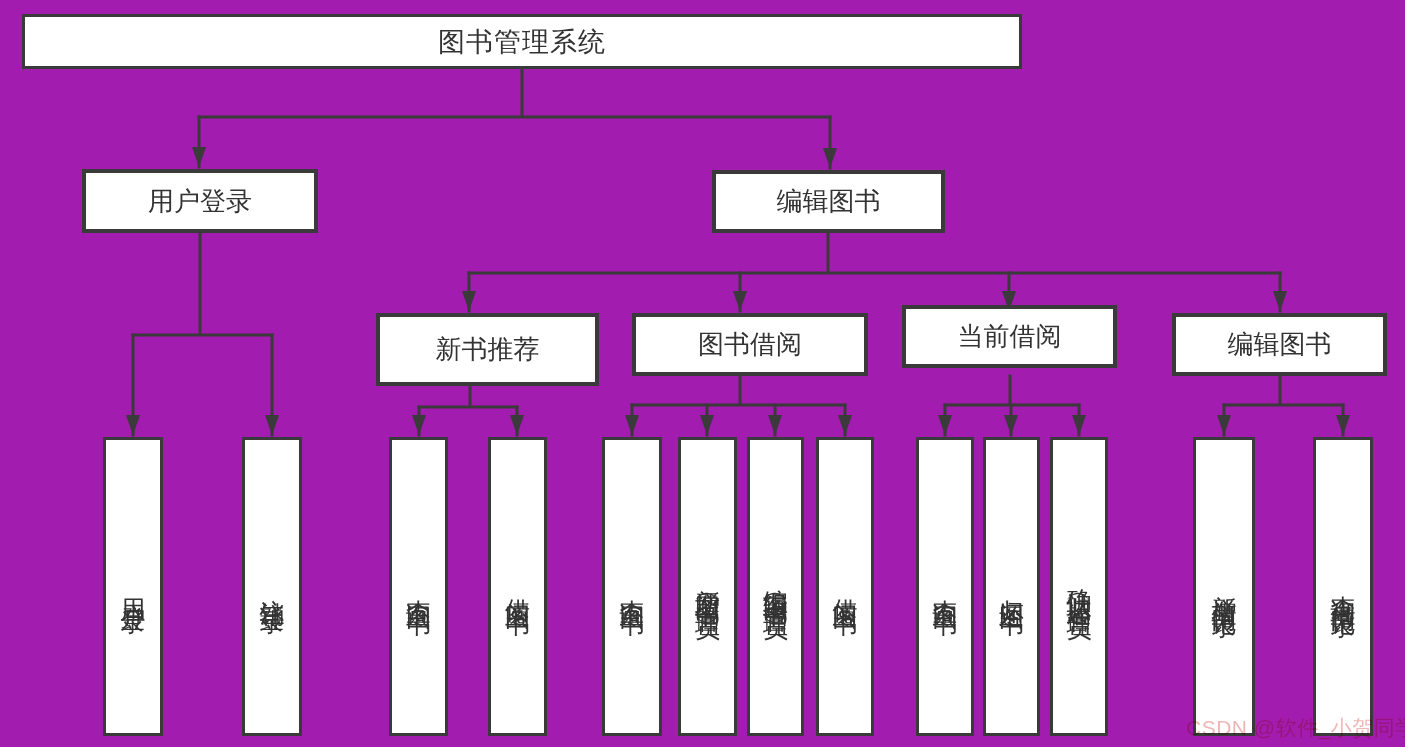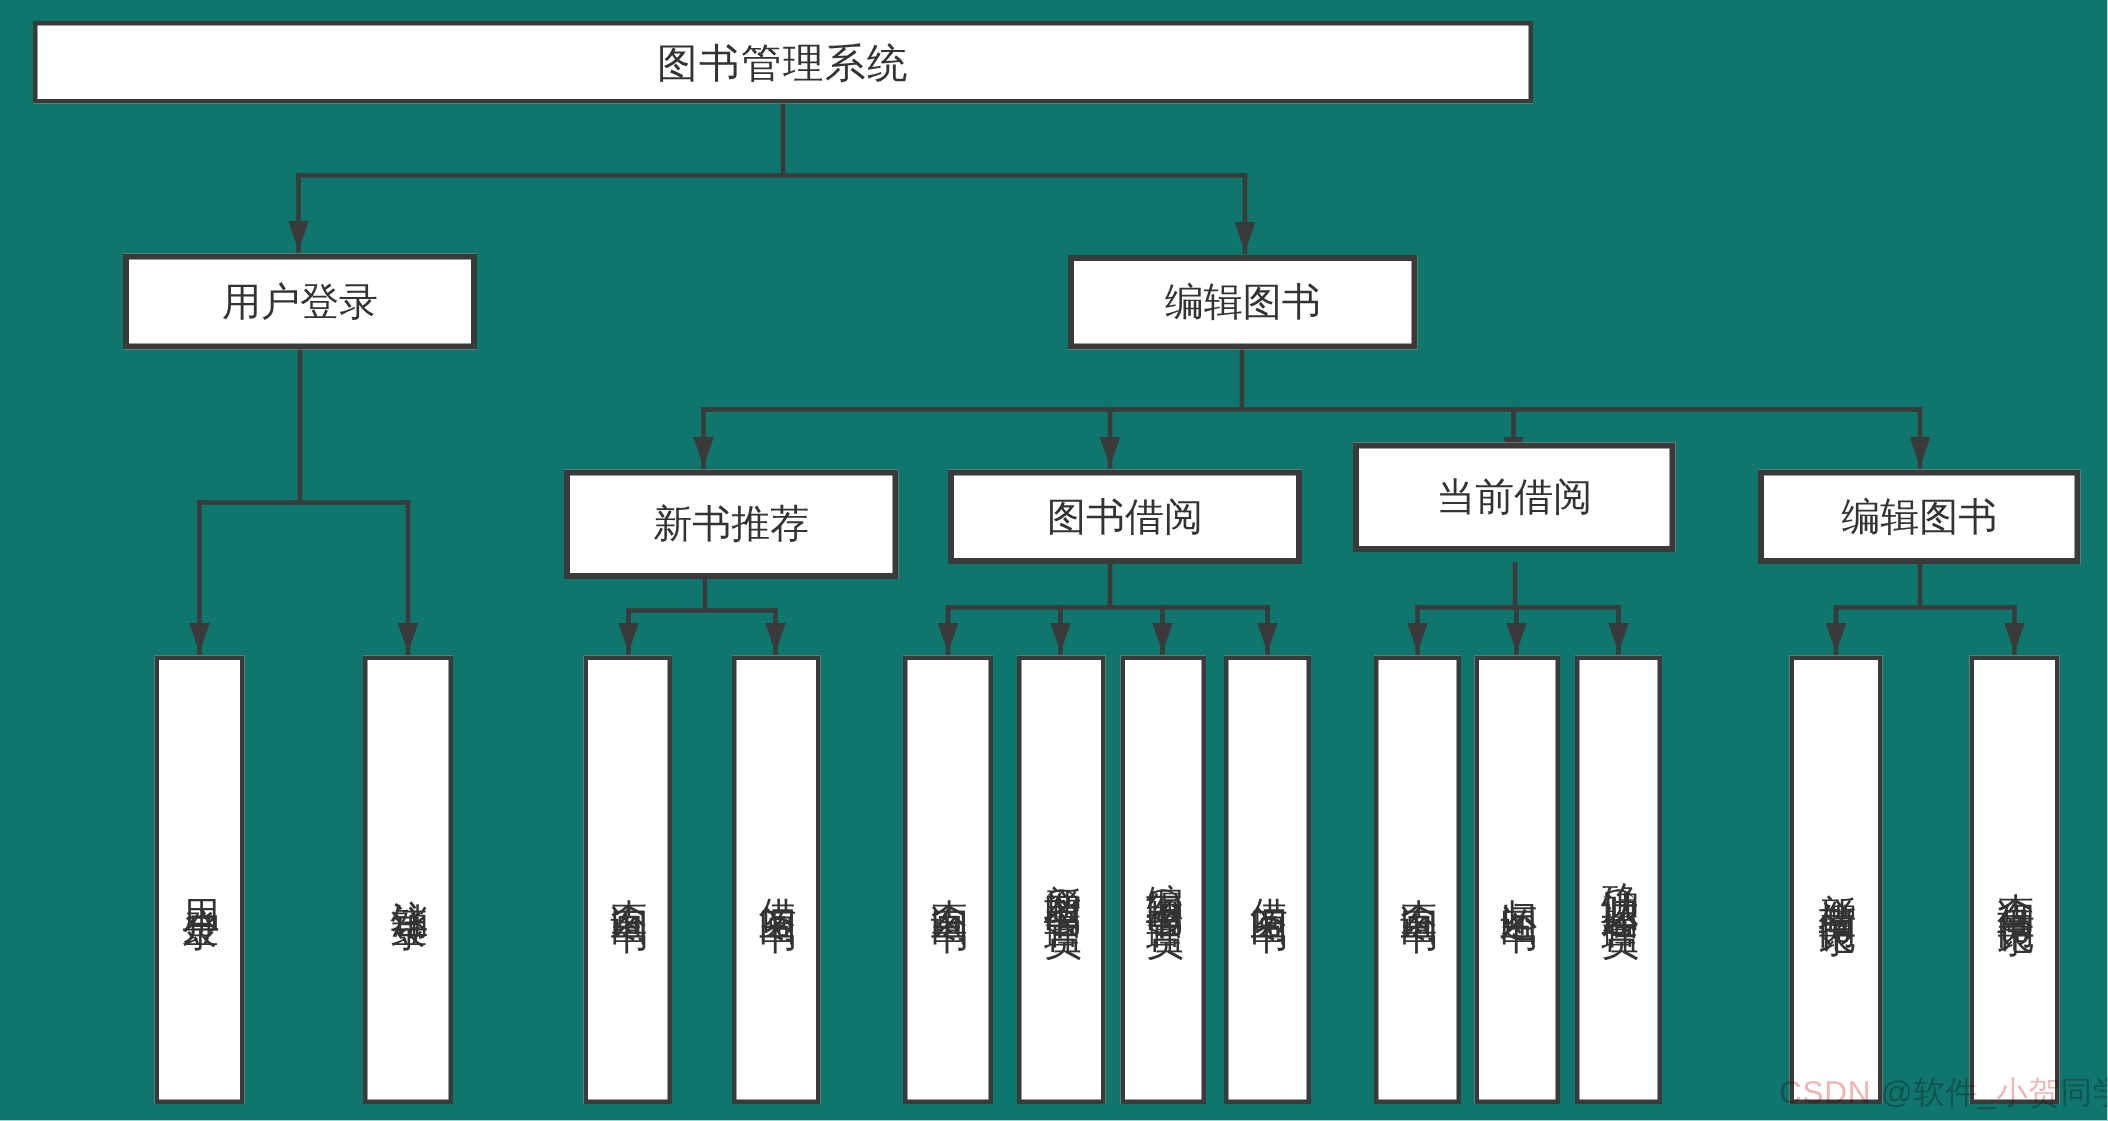--- a/index.html
+++ b/index.html
@@ -1,17 +1,17 @@
 <!DOCTYPE html>
 <html><head>
 <meta charset="utf-8">
 <style>
   html,body{margin:0;padding:0;background:#fff;}
   #stage{
-    position:relative;width:1405px;height:747px;background:#0f766e;overflow:hidden;
+    position:relative;width:1405px;height:747px;background:#a21caf;overflow:hidden;
     font-family:"Liberation Sans","DejaVu Sans",sans-serif;color:#333;
   }
   #wires{position:absolute;left:0;top:0;z-index:1;}
   .n{
     position:absolute;box-sizing:border-box;background:#fff;border:3px solid #3a3a3a;
     display:flex;align-items:center;justify-content:center;
     font-size:26px;color:#333;z-index:2;white-space:nowrap;
   }
   .row{border-width:4px;}
   .root{font-size:27px;letter-spacing:1px;}
@@ -72,21 +72,21 @@
     </g>
   </svg>
 
   <div class="n root" style="left:22px;top:14px;width:1000px;height:55px">图书管理系统</div>
 
   <div class="n row" style="left:82px;top:169px;width:236px;height:64px">用户登录</div>
   <div class="n row" style="left:712px;top:170px;width:233px;height:63px">编辑图书</div>
 
   <div class="n row" style="left:376px;top:313px;width:223px;height:73px">新书推荐</div>
   <div class="n row" style="left:632px;top:313px;width:236px;height:63px">图书借阅</div>
-  <div class="n row" style="left:902px;top:295px;width:215px;height:73px">当前借阅</div>
+  <div class="n row" style="left:902px;top:305px;width:215px;height:63px">当前借阅</div>
   <div class="n row" style="left:1172px;top:313px;width:215px;height:63px">编辑图书</div>
 
   <div class="n v" style="left:103px;top:437px;width:60px;height:299px">用户登录</div>
   <div class="n v" style="left:242px;top:437px;width:60px;height:299px">注销登录</div>
 
   <div class="n v" style="left:389px;top:437px;width:59px;height:299px">查询图书</div>
   <div class="n v" style="left:488px;top:437px;width:59px;height:299px">借阅图书</div>
 
   <div class="n v" style="left:602px;top:437px;width:60px;height:299px">查询图书</div>
   <div class="n v" style="left:678px;top:437px;width:59px;height:299px">新增图书（管理员）</div>

